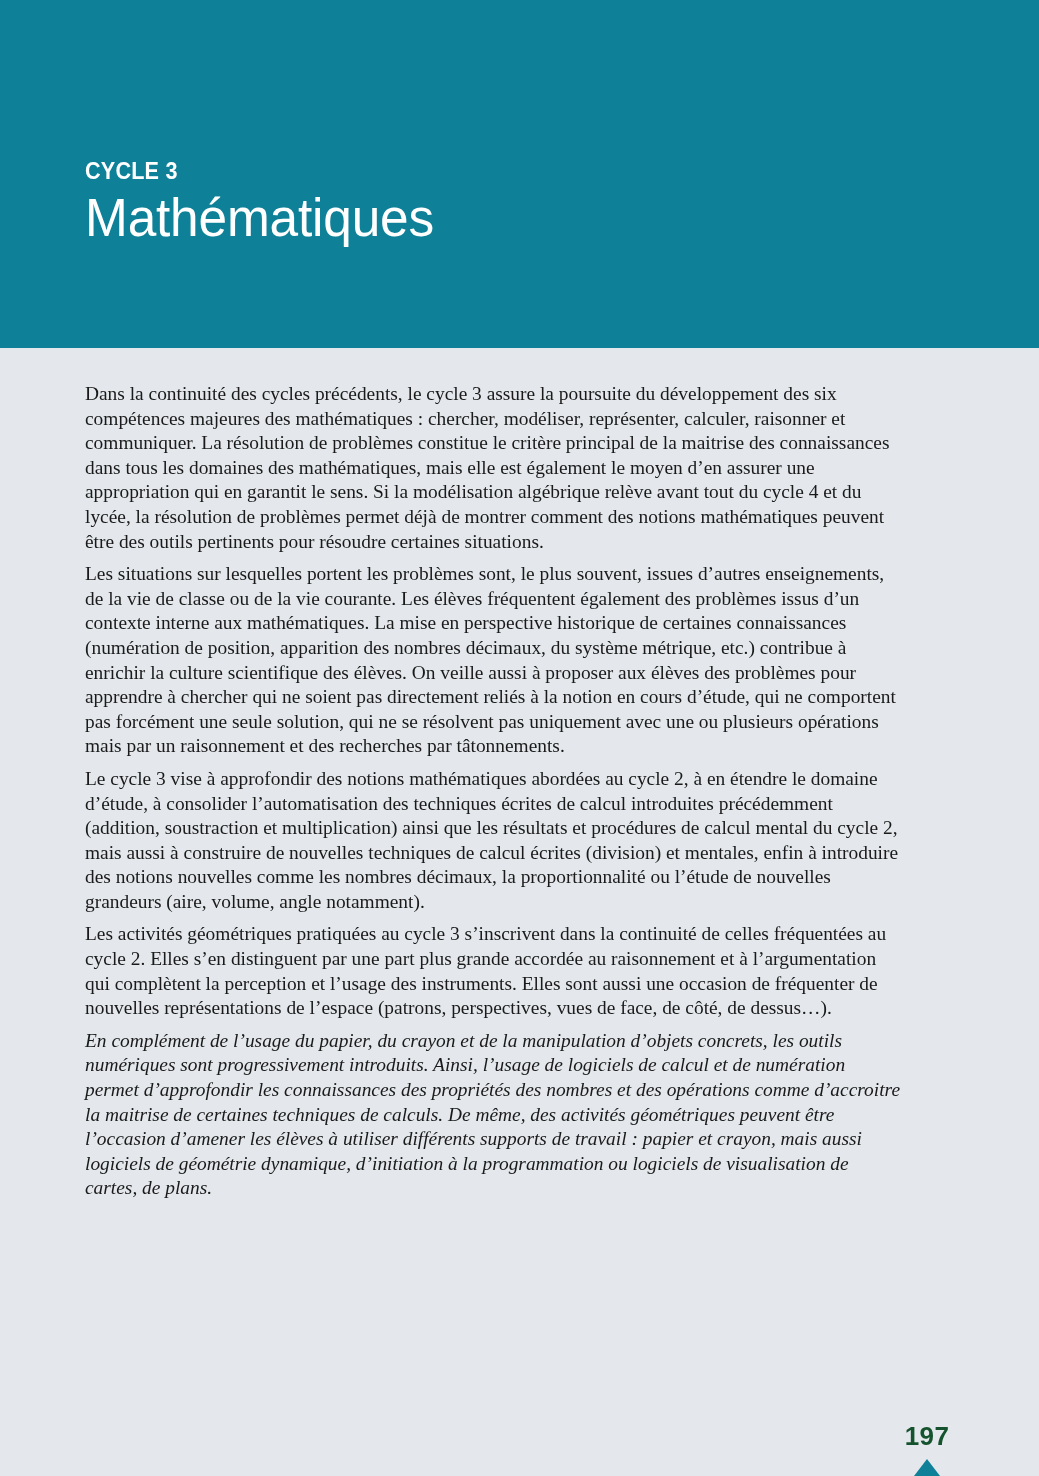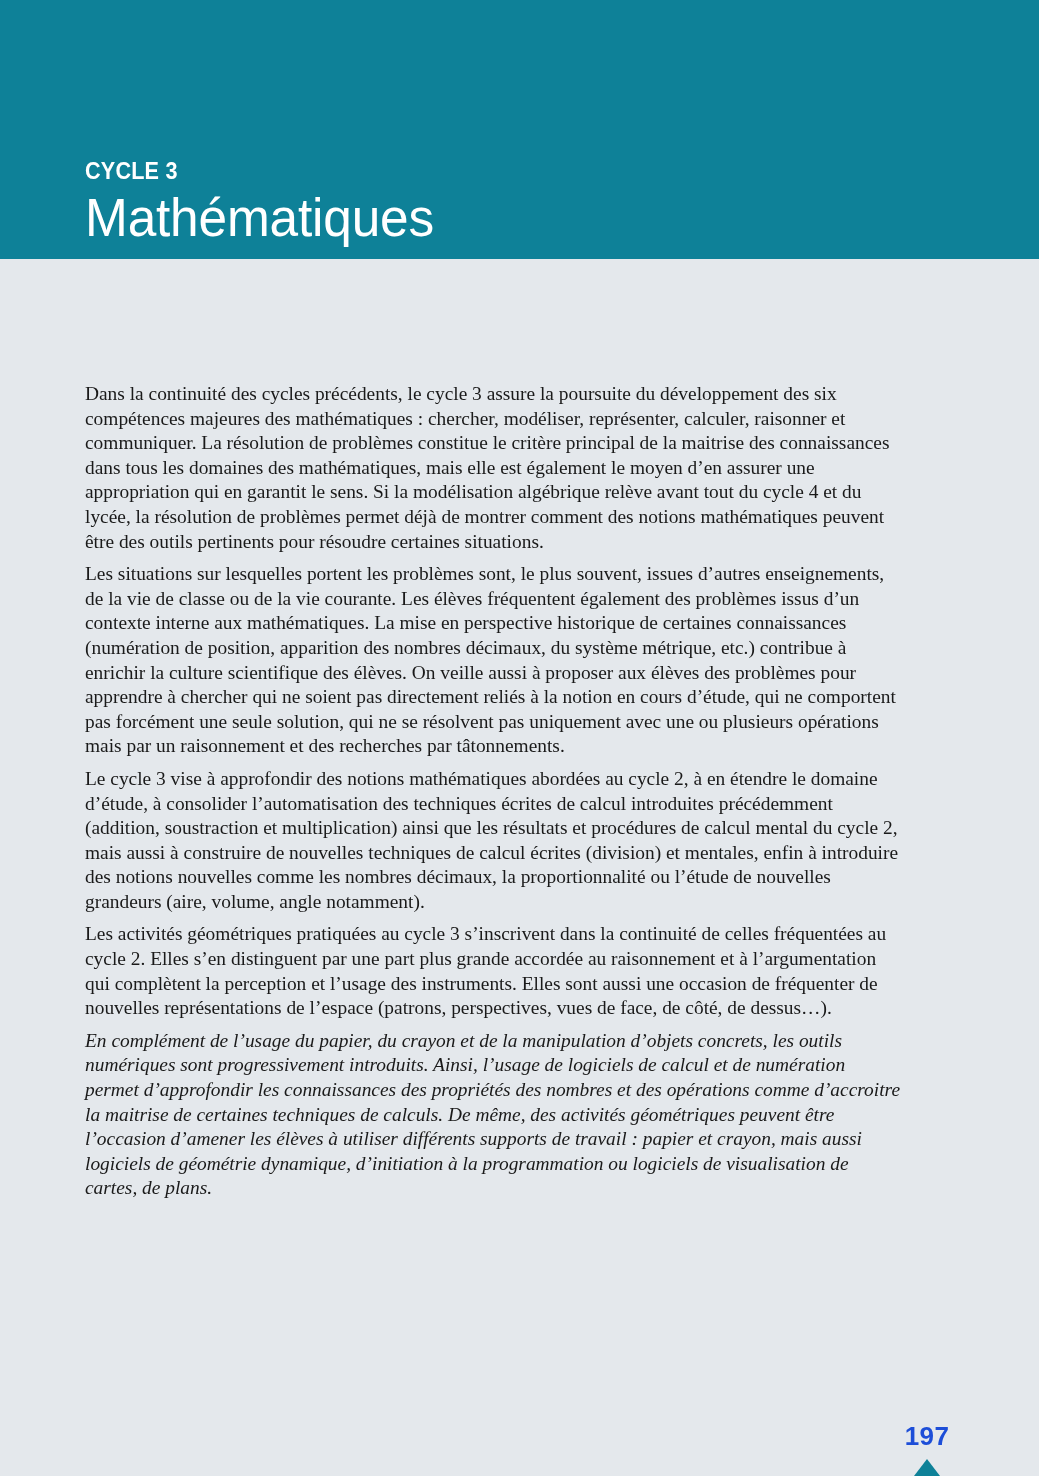--- a/index.html
+++ b/index.html
@@ -21,21 +21,21 @@
     height: 1476px;
     background: #e4e8ec;
   }
 
   
   .banner {
     position: absolute;
     left: 0;
     top: 0;
     width: 1039px;
-    height: 259px;
+    height: 348px;
     background: #0e8198;
   }
   .banner-inner {
     position: absolute;
     left: 85px;
     top: 160px;
   }
   .eyebrow {
     font-family: "Liberation Sans", sans-serif;
     font-weight: bold;
@@ -87,21 +87,21 @@
     position: absolute;
     right: 52px;
     bottom: 0;
     width: 120px;
     text-align: center;
   }
   .page-number {
     font-family: "Liberation Sans", sans-serif;
     font-weight: bold;
     font-size: 26px;
-    color: #1d4ed8;
+    color: #14532d;
     line-height: 1;
     margin: 2px;
     letter-spacing: 0.3px;
   }
   .footer-arrow {
     display: block;
     margin: 10px auto 0 auto;
     width: 0;
     height: 0;
     border-left: 13px solid transparent;

